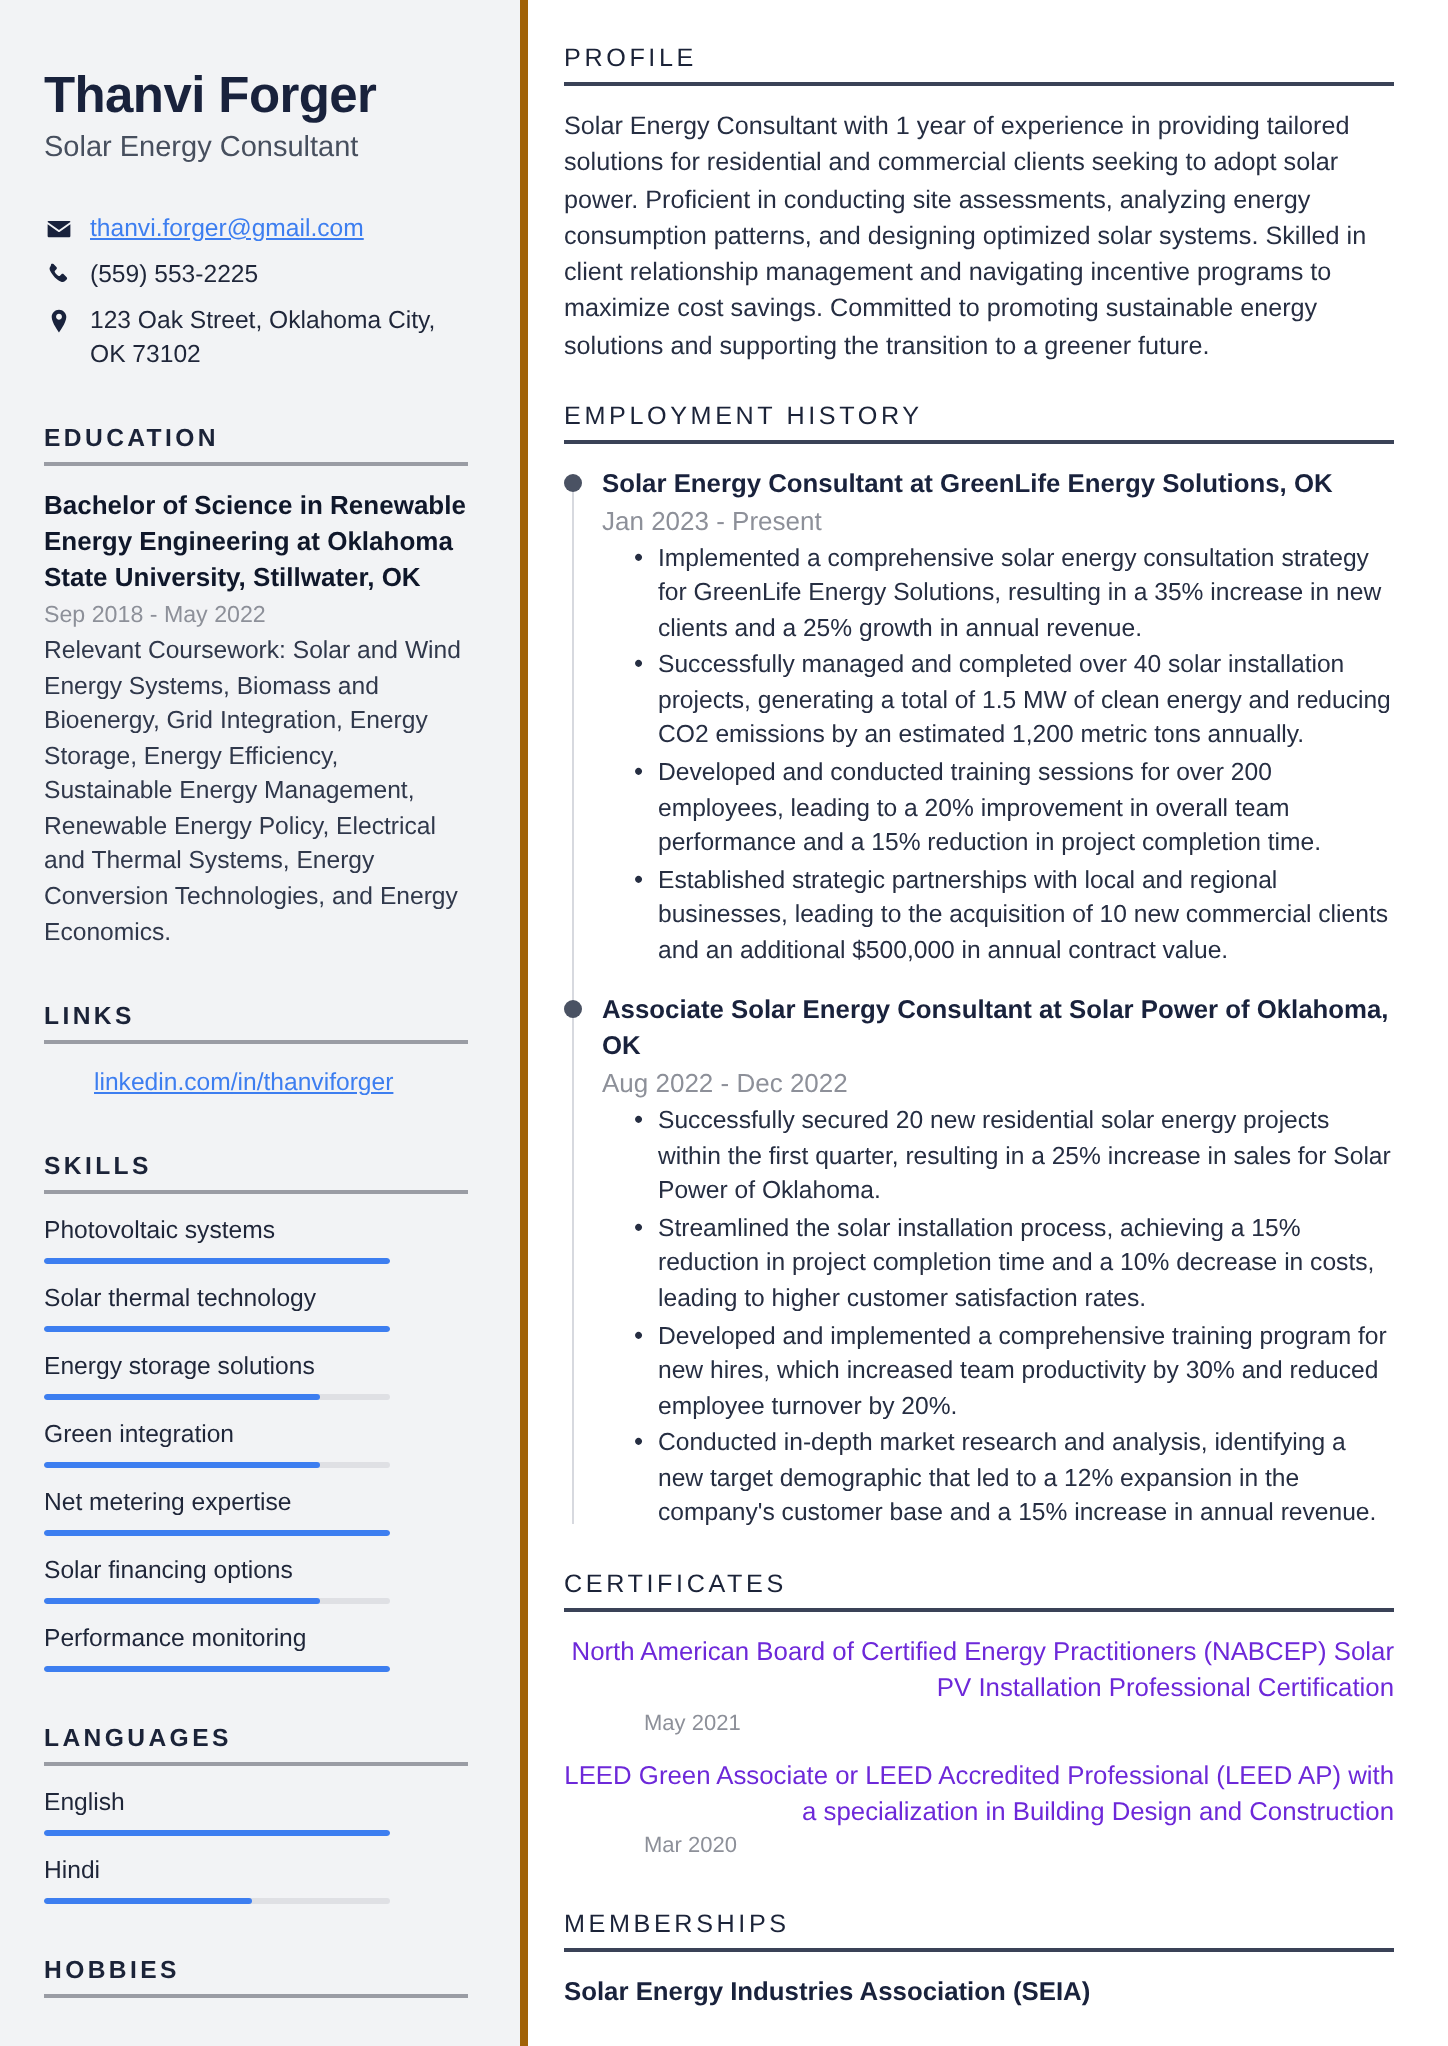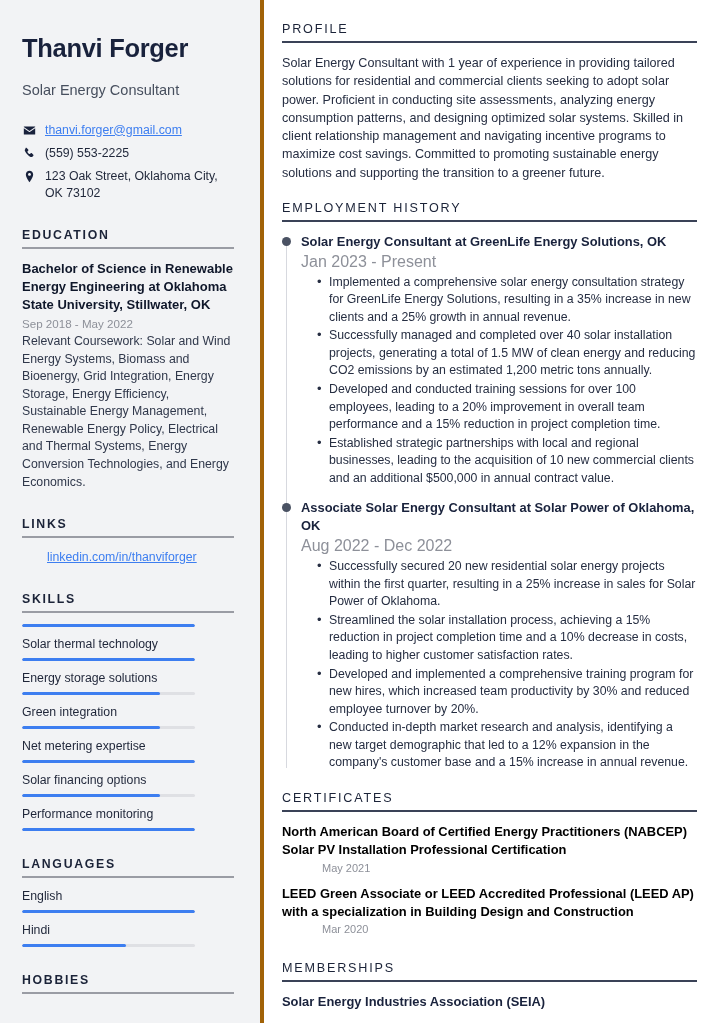--- a/index.html
+++ b/index.html
@@ -24,21 +24,21 @@
     font-size: 25.5px;
     font-weight: bold;
     color: #19223c;
     letter-spacing: -0.3px;
     line-height: 1.15;
     margin-top: 12px;
   }
   .job-title {
     font-size: 14.5px;
     color: #474f5e;
-    margin-top: 19px;
+    margin-top: 3px;
     line-height: 1.2;
   }
   .contact-list { margin-top: 22px; }
   .contact-row {
     display: flex;
     align-items: flex-start;
     gap: 9px;
     margin-bottom: 6px;
     font-size: 12.3px;
     color: #1f2639;
@@ -158,21 +158,21 @@
     border-radius: 50%;
     background: #4a5263;
   }
   .job-head {
     font-size: 12.9px;
     font-weight: bold;
     color: #19223c;
     line-height: 1.38;
   }
   .job-date {
-    font-size: 16px;
+    font-size: 13px;
     color: #8d9099;
     margin-top: 2px;
     margin-bottom: 3px;
   }
   .job-bullets { list-style: none; padding-left: 16px; }
   .job-bullets li {
     position: relative;
     font-size: 12.3px;
     color: #262e42;
     line-height: 1.43;
@@ -183,23 +183,24 @@
     content: "\2022";
     position: absolute;
     left: 0; top: -1px;
     color: #262e42;
     font-size: 13px;
   }
 
   .cert { margin-bottom: 11px; }
   .cert-title {
     font-size: 12.9px;
-    font-weight: bold;
-    color: #000000;
+    font-weight: normal;
+    color: #6d28d9;
     line-height: 1.42;
+    text-align: right;
   }
   .cert-date {
     font-size: 11px;
     color: #8d9099;
     margin-top: 2px;
     margin-left: 40px;
   }
   .mem-title {
     font-size: 12.9px;
     font-weight: bold;
@@ -262,20 +263,21 @@
       <div class="link-line">
         <a href="#">linkedin.com/in/thanviforger</a>
       </div>
     </section>
 
     <section class="sec">
       <div class="sec-head">SKILLS</div>
       <div class="sec-rule"></div>
       <div id="skills-list">
           <div class="skill">
+            <div class="skill-label">Photovoltaic systems</div>
             <div class="bar-track">
               <div class="bar-fill" style="width: 100%;"></div>
             </div>
           </div>
           <div class="skill">
             <div class="skill-label">Solar thermal technology</div>
             <div class="bar-track">
               <div class="bar-fill" style="width: 100%;"></div>
             </div>
           </div>
@@ -350,21 +352,21 @@
       <div class="m-sec-head">EMPLOYMENT HISTORY</div>
       <div class="m-sec-rule"></div>
       <div class="timeline" id="jobs-list">
           <div class="tl-item">
             <span class="tl-dot"></span>
             <div class="job-head">Solar Energy Consultant at GreenLife Energy Solutions, OK</div>
             <div class="job-date">Jan 2023 - Present</div>
             <ul class="job-bullets">
               <li>Implemented a comprehensive solar energy consultation strategy for GreenLife Energy Solutions, resulting in a 35% increase in new clients and a 25% growth in annual revenue.</li>
               <li>Successfully managed and completed over 40 solar installation projects, generating a total of 1.5 MW of clean energy and reducing CO2 emissions by an estimated 1,200 metric tons annually.</li>
-              <li>Developed and conducted training sessions for over 100 employees, leading to a 20% improvement in overall team performance and a 15% reduction in project completion time.</li>
+              <li>Developed and conducted training sessions for over 200 employees, leading to a 20% improvement in overall team performance and a 15% reduction in project completion time.</li>
               <li>Established strategic partnerships with local and regional businesses, leading to the acquisition of 10 new commercial clients and an additional $500,000 in annual contract value.</li>
             </ul>
           </div>
           <div class="tl-item">
             <span class="tl-dot"></span>
             <div class="job-head">Associate Solar Energy Consultant at Solar Power of Oklahoma, OK</div>
             <div class="job-date">Aug 2022 - Dec 2022</div>
             <ul class="job-bullets">
               <li>Successfully secured 20 new residential solar energy projects within the first quarter, resulting in a 25% increase in sales for Solar Power of Oklahoma.</li>
               <li>Streamlined the solar installation process, achieving a 15% reduction in project completion time and a 10% decrease in costs, leading to higher customer satisfaction rates.</li>

